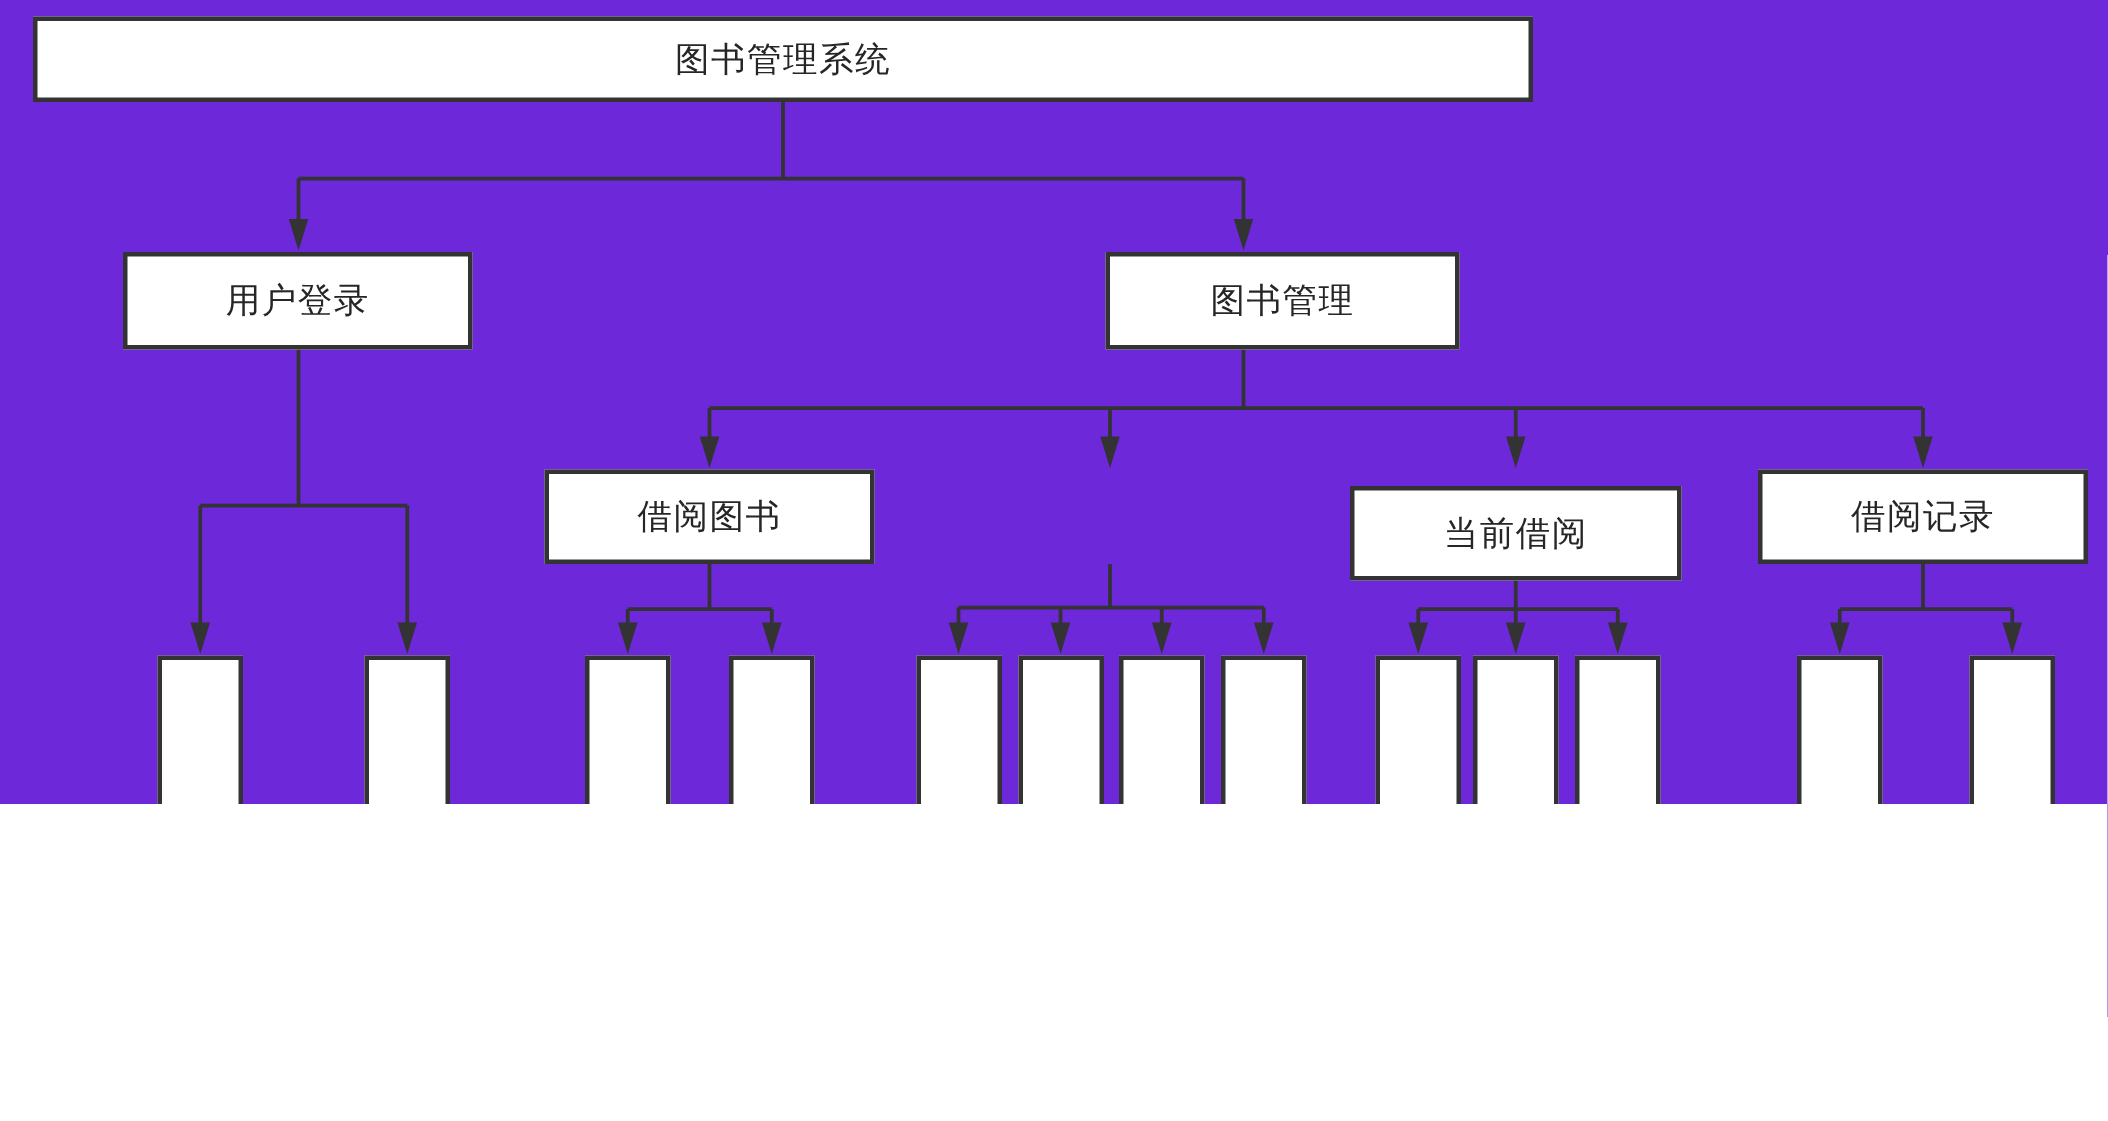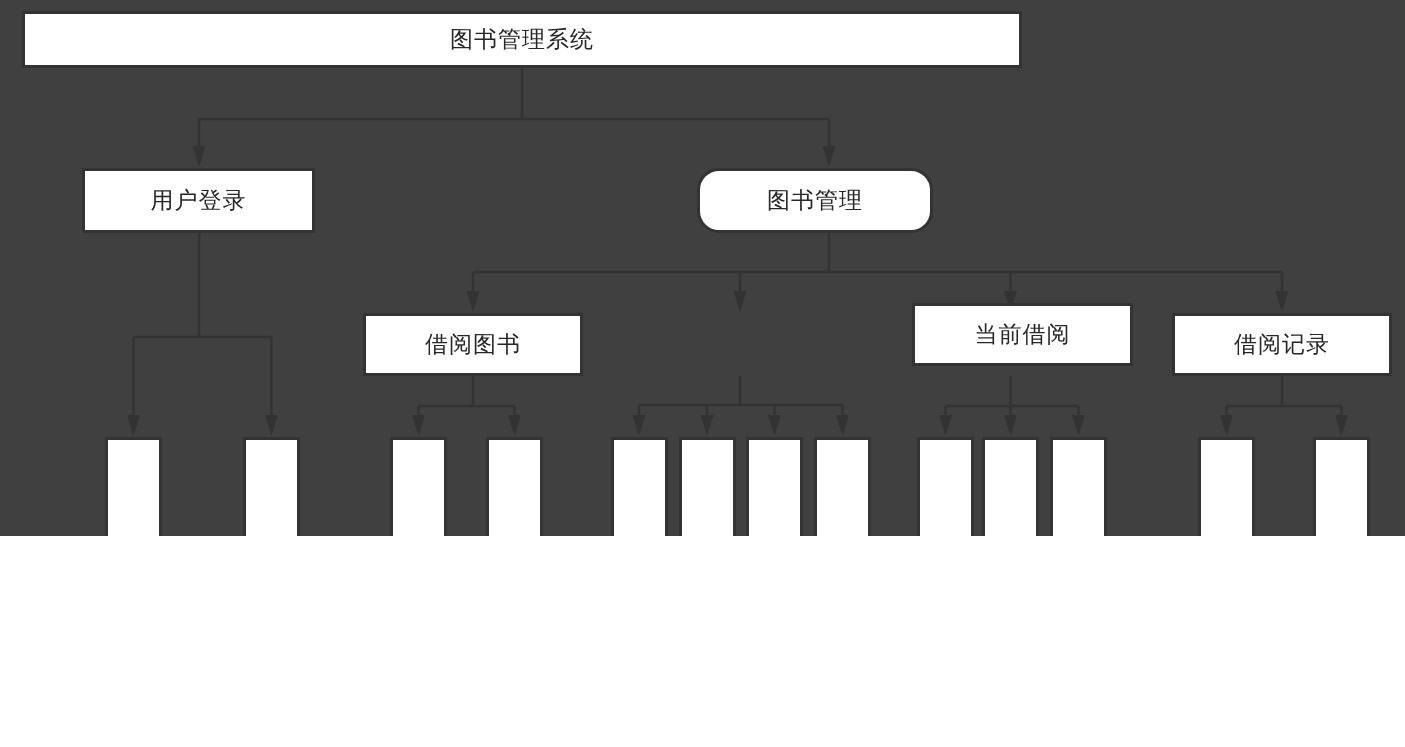--- a/index.html
+++ b/index.html
@@ -4,21 +4,21 @@
 <style>
   html, body {
     margin: 0;
     padding: 0;
     background: #ffffff;
   }
   .canvas {
     position: relative;
     width: 1405px;
     height: 536px;
-    background: #404040;
+    background: #6d28d9;
     font-family: "Liberation Sans", sans-serif;
     overflow: hidden;
   }
   .wires {
     position: absolute;
     left: 0;
     top: 0;
     width: 1405px;
     height: 747px;
   }
@@ -117,28 +117,28 @@
     </g>
   </svg>
 
   <div class="box" style="left:22px; top:11px; width:1000px; height:57px;">
     <span>图书管理系统</span>
   </div>
 
   <div class="box" style="left:82px; top:168px; width:233px; height:65px;">
     <span>用户登录</span>
   </div>
-  <div class="box" style="left:697px; top:168px; width:236px; height:65px;border-radius:22px;">
+  <div class="box" style="left:737px; top:168px; width:236px; height:65px;">
     <span>图书管理</span>
   </div>
 
   <div class="box" style="left:363px; top:313px; width:220px; height:63px;">
     <span>借阅图书</span>
   </div>
-  <div class="box" style="left:900px; top:303px; width:221px; height:63px;margin-left:12px;">
+  <div class="box" style="left:900px; top:324px; width:221px; height:63px;">
     <span>当前借阅</span>
   </div>
   <div class="box" style="left:1172px; top:313px; width:220px; height:63px;">
     <span>借阅记录</span>
   </div>
 
   <div class="vbox" style="left:105px;">
     <span class="vtext">用户登录</span>
   </div>
   <div class="vbox" style="left:243px;">

